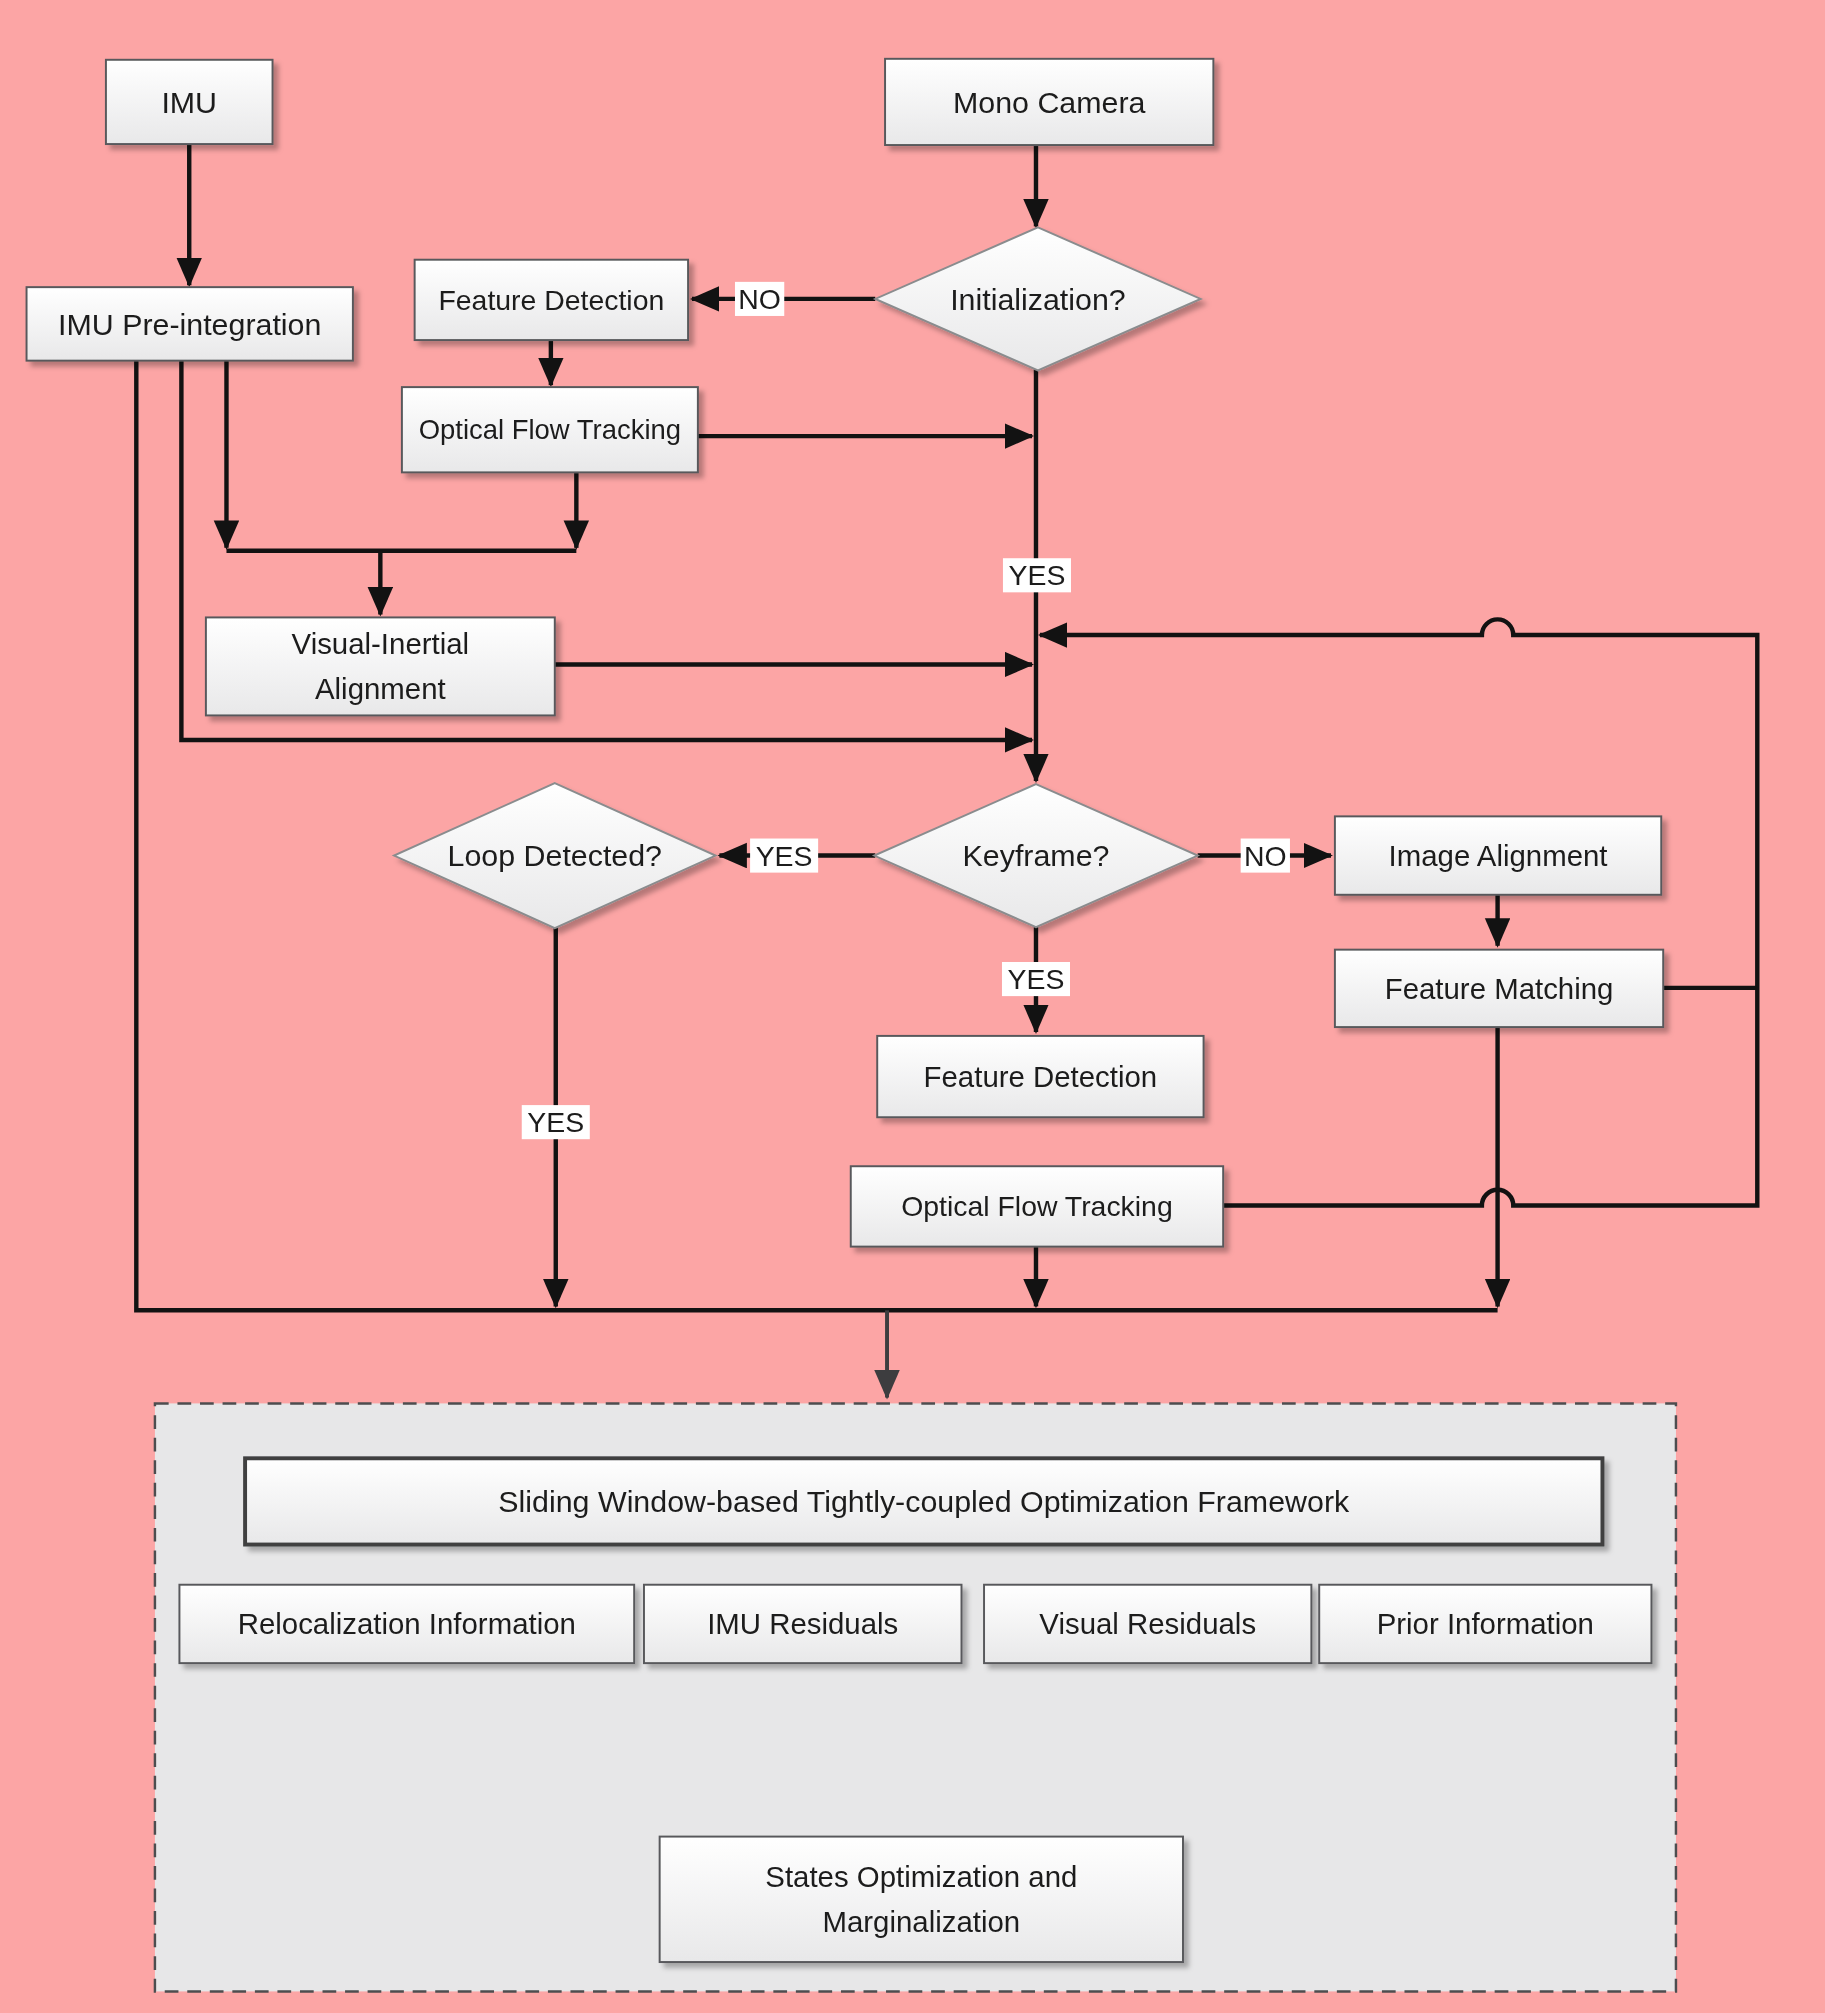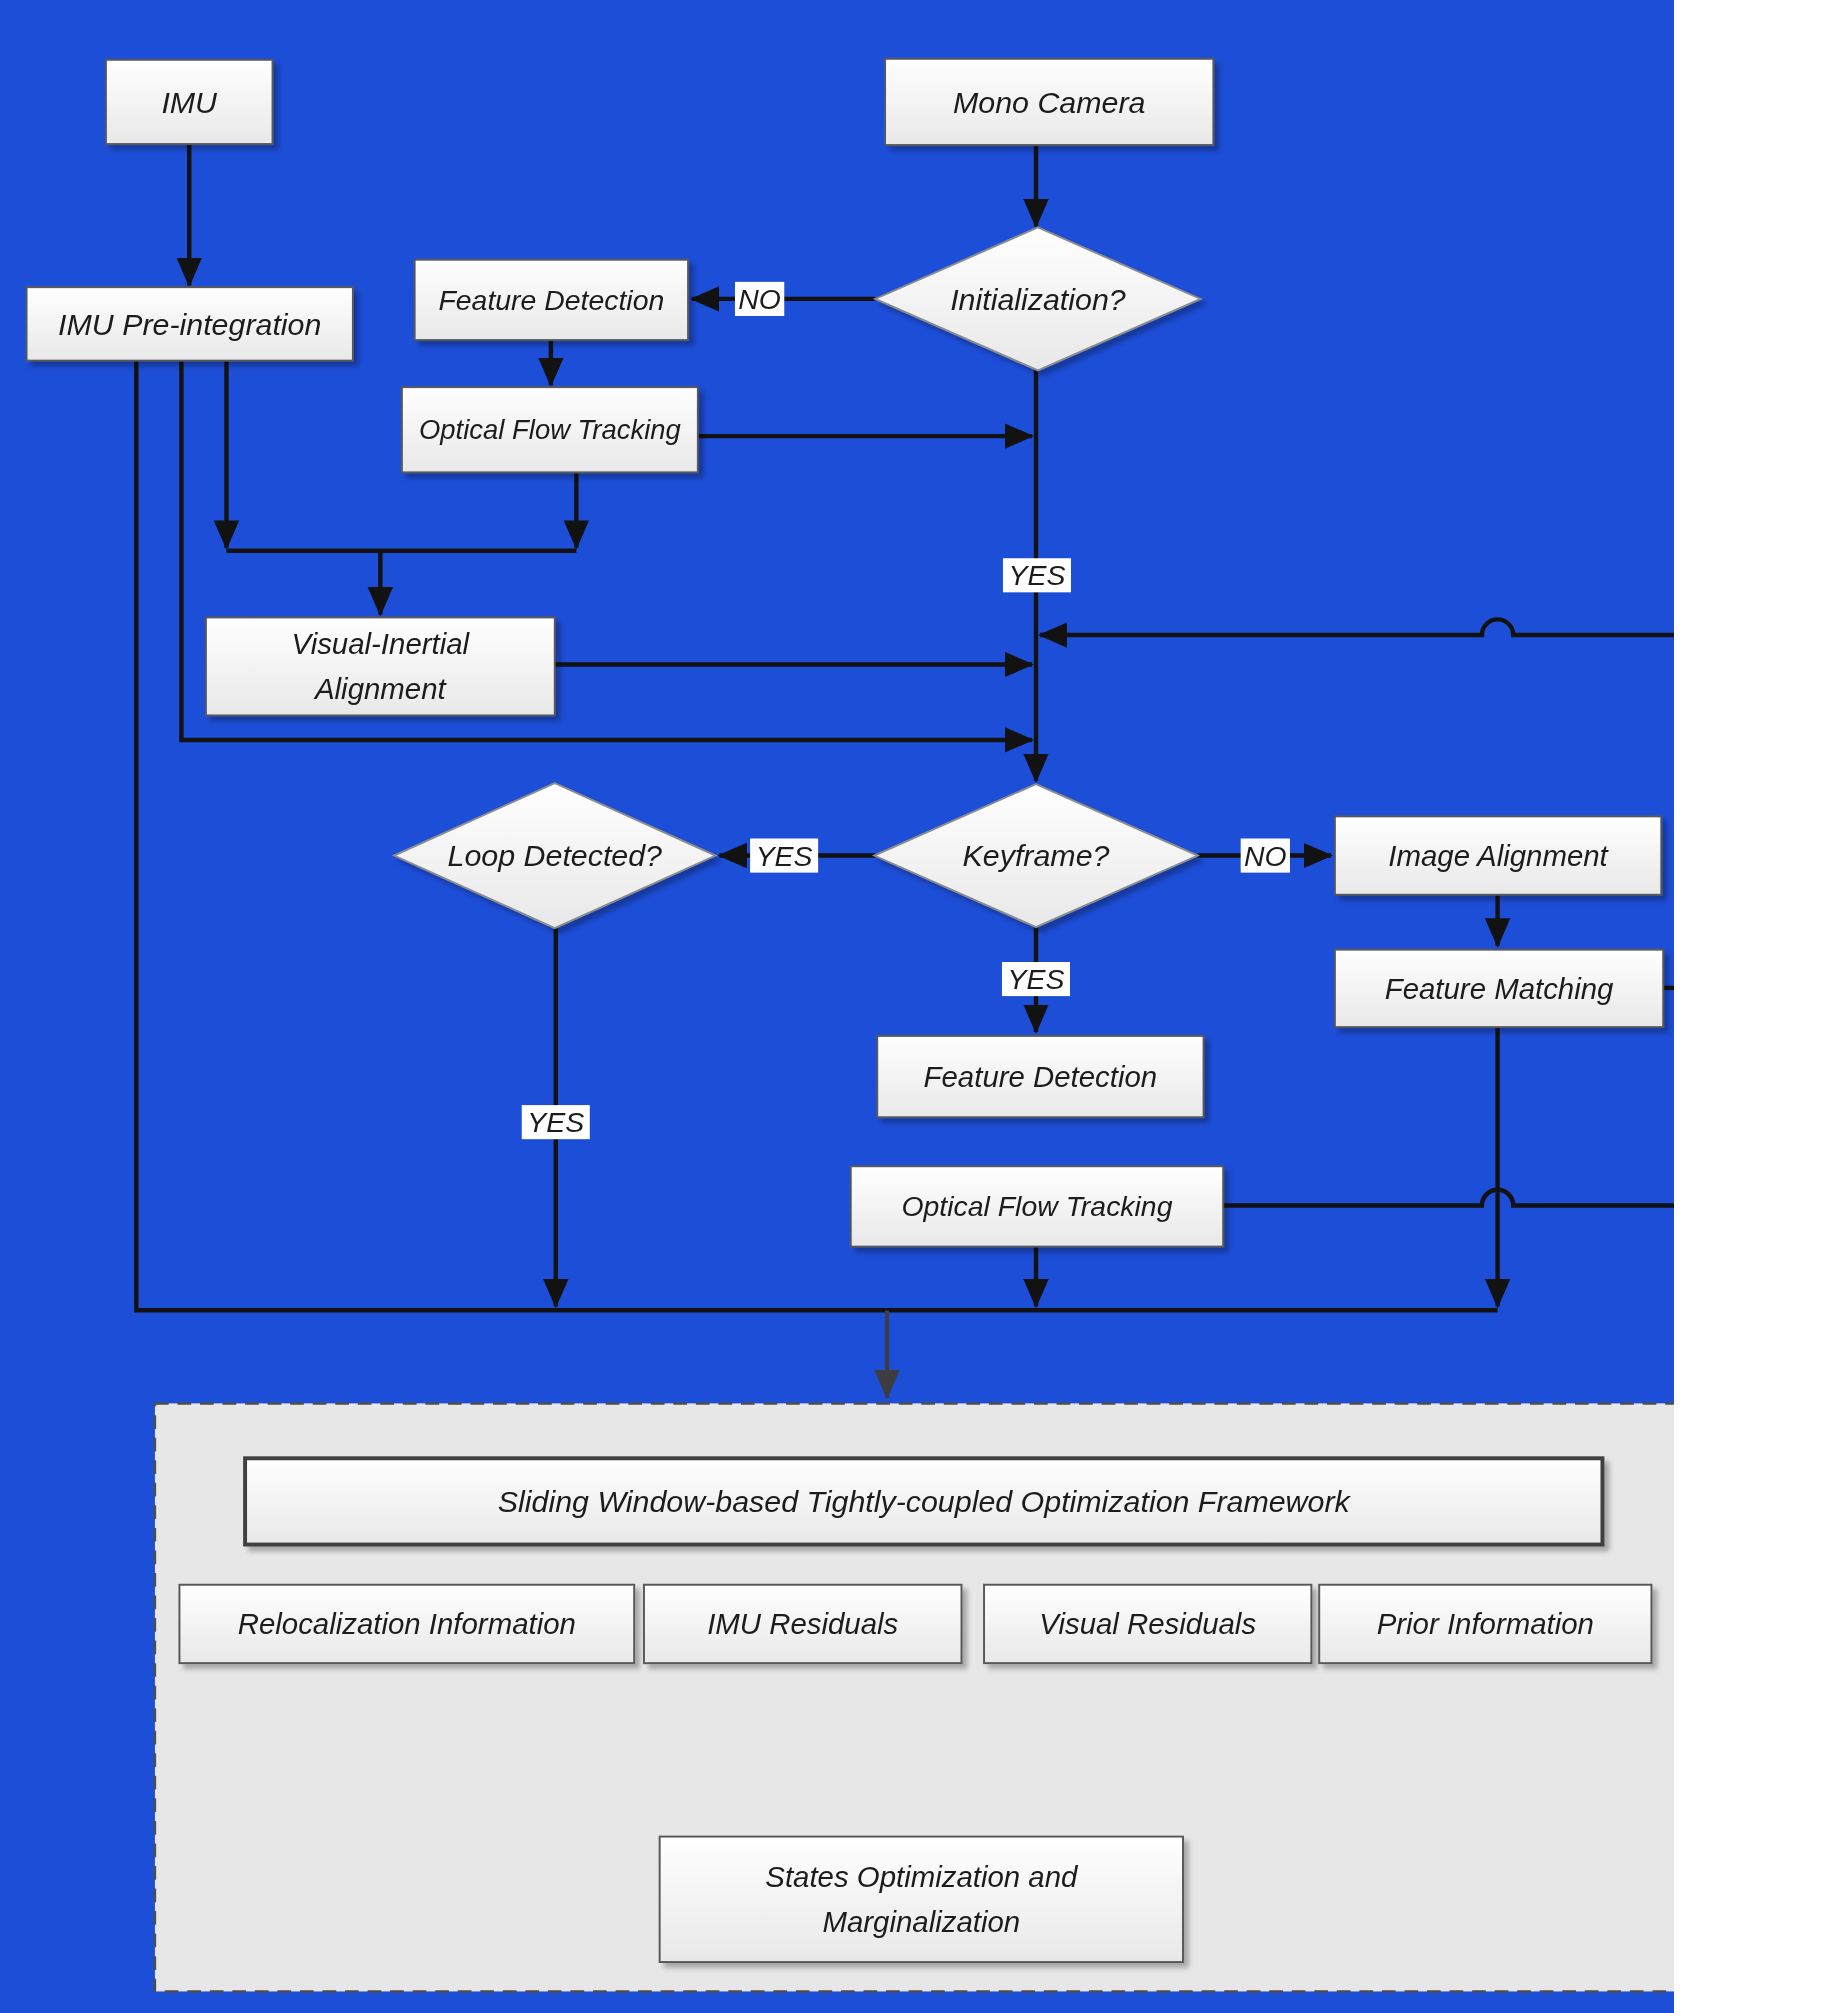--- a/index.html
+++ b/index.html
@@ -4,26 +4,25 @@
 <style>
   html, body {
     margin: 0;
     padding: 0;
     background: #ffffff;
   }
   body {
     font-family: "Liberation Sans", sans-serif;
   }
   .stage {
-    width: 1674px;
+    width: 1825px;
     height: 2013px;
     position: relative;
-    background: #1d4ed8;
+    background: #fca5a5;
     overflow: hidden;
-    font-style: italic;
   }
   svg text {
     font-family: "Liberation Sans", sans-serif;
     fill: #1c1c1c;
   }
 </style>
 </head>
 <body>
 
 <div class="stage">

